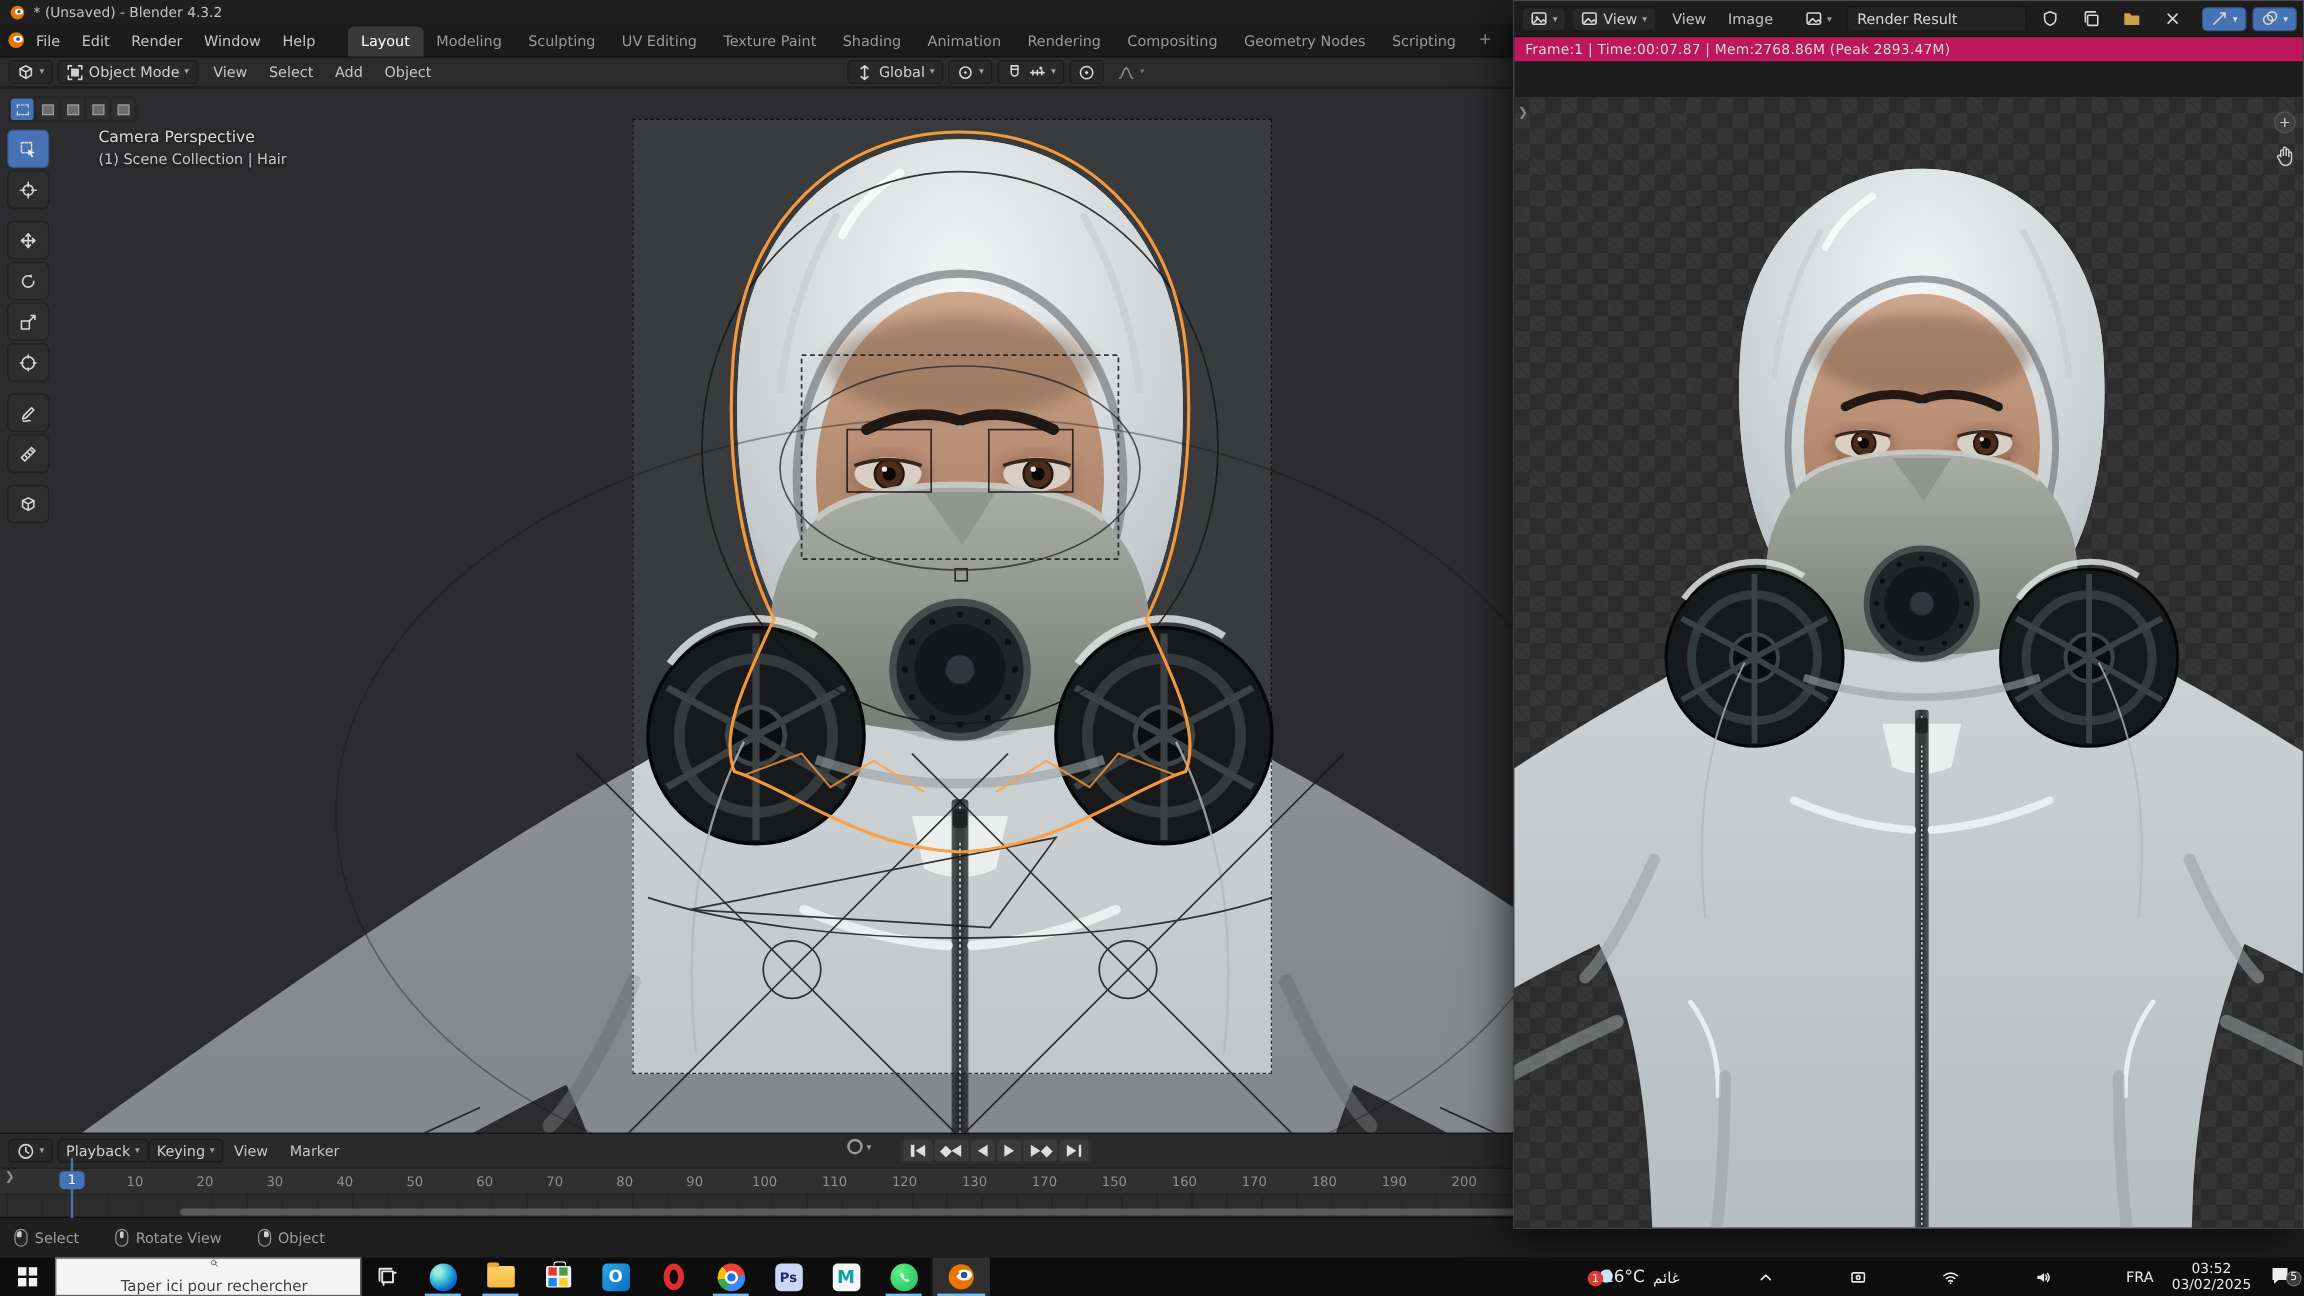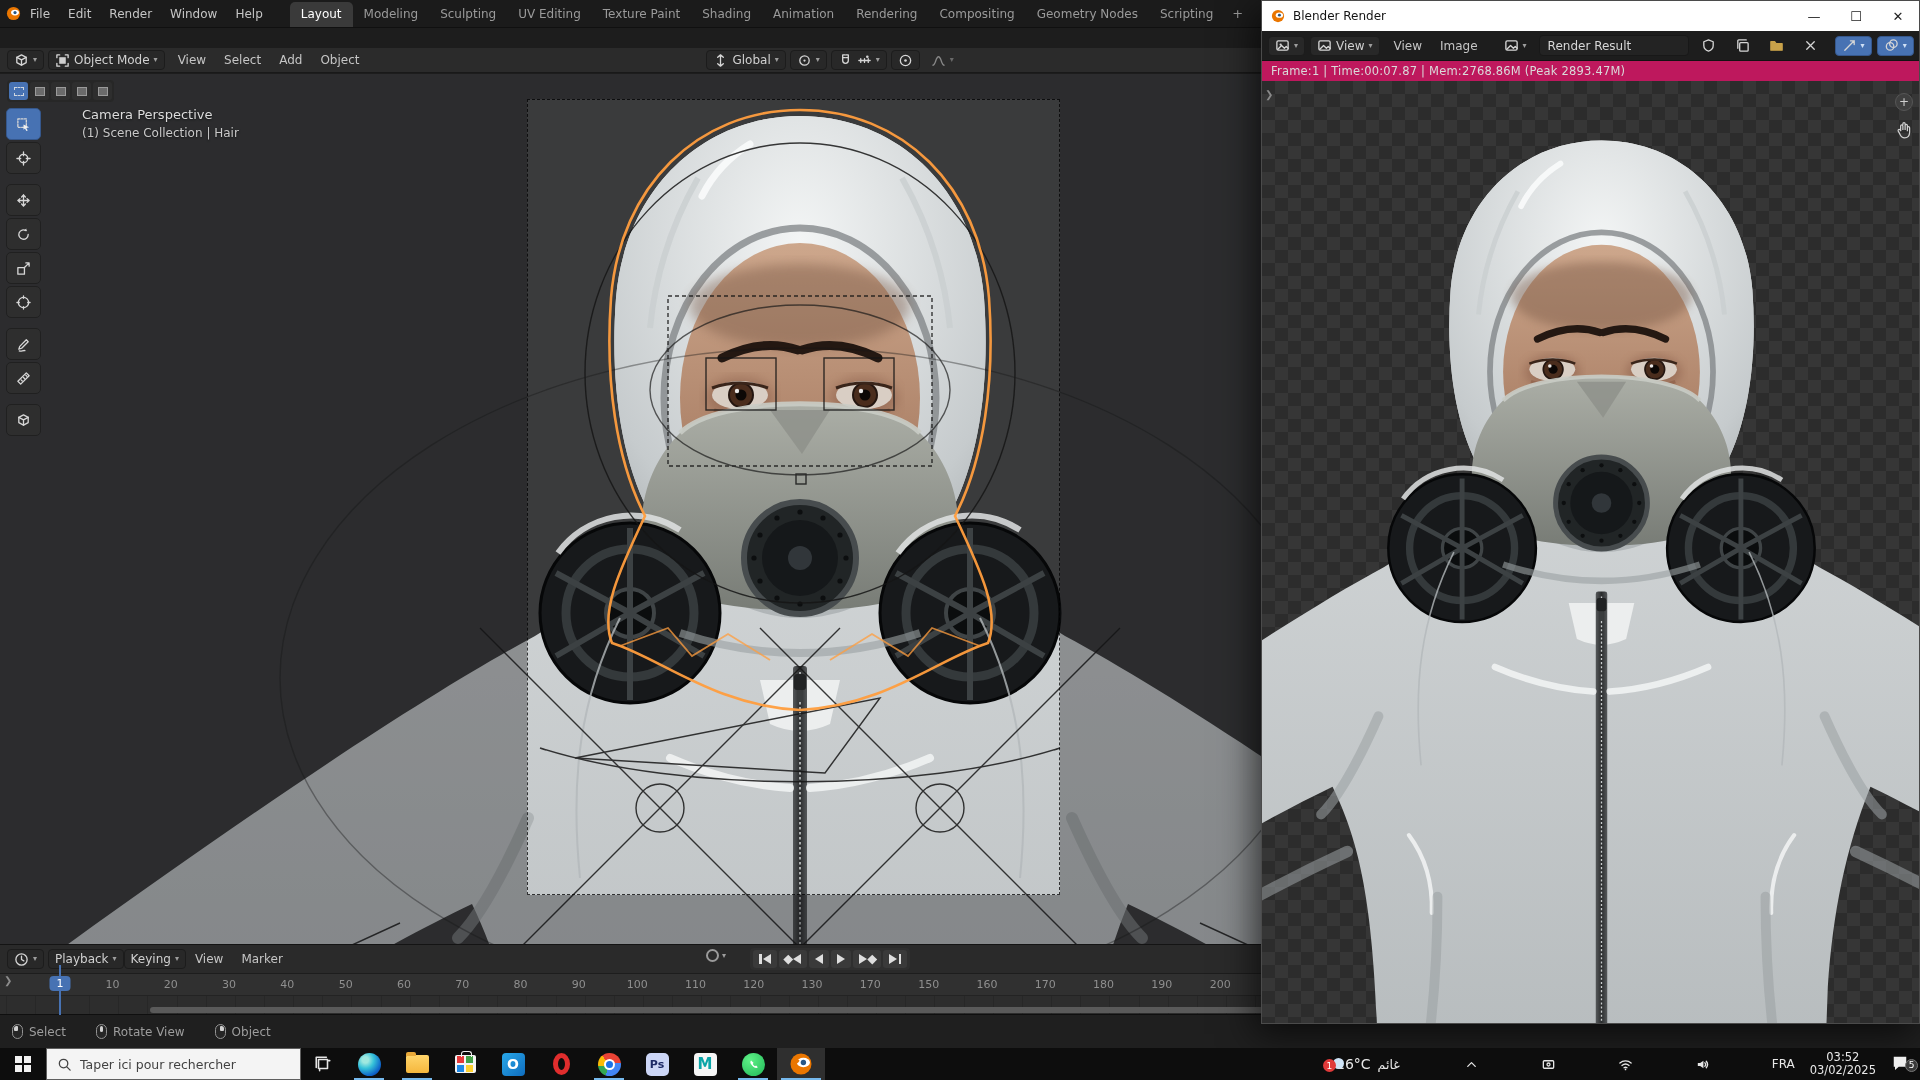--- a/index.html
+++ b/index.html
@@ -103,21 +103,21 @@
   .nav-zoom{width:18px;height:18px;border-radius:50%;background:#3f3f3f;color:#cfcfcf;font-size:12px;
     display:flex;align-items:center;justify-content:center;border:1px solid #565656;}
   .nav-hand{width:18px;height:18px;color:#cfcfcf;}
 
   
   .taskbar{position:absolute;left:0;top:1048px;width:1920px;height:32px;background:#0d0d0d;display:flex;align-items:stretch;}
   .tb-start{width:46px;display:flex;align-items:center;justify-content:center;}
   .win-logo{display:grid;grid-template-columns:7.5px 7.5px;grid-template-rows:7.5px 7.5px;gap:1.5px;}
   .win-logo i{background:#f2f2f2;}
   .tb-search{width:255px;background:#f4f4f4;border:1px solid #5f5f5f;display:flex;align-items:center;gap:8px;
-    padding-left:10px;font-size:12.5px;color:#424242;}
+    padding-left:10px;font-size:12.5px;color:#424242;flex-direction:column;}
   .tb-taskview{width:44px;display:flex;align-items:center;justify-content:center;}
   .tb-apps{display:flex;}
   .tb-app{position:relative;width:48px;display:flex;align-items:center;justify-content:center;}
   .tb-app.active{background:#2f2f2f;}
   .tb-app.running::after{content:"";position:absolute;left:9px;right:9px;bottom:0;height:2.5px;background:#76b9ed;}
   .tb-app.active.running::after{left:4px;right:4px;}
   .appic{width:24px;height:24px;display:flex;align-items:center;justify-content:center;font-weight:bold;}
   .ic-edge{width:23px;height:23px;border-radius:50%;background:radial-gradient(circle at 32% 30%,#9fe8df 0 14%,#36c2d9 38%,#0d62c9 72%,#123b8a 100%);}
   .ic-folder{position:relative;width:23px;height:18px;background:linear-gradient(#ffd56b,#f5b73d);border-radius:2px;}
   .ic-folder::before{content:"";position:absolute;left:0;top:-3px;width:10px;height:4px;background:#e9a93a;border-radius:2px 2px 0 0;}
@@ -290,20 +290,28 @@
         C636,402 625,322 631,240 C640,128 718,52 820,52 Z"></path>
       <path d="M640,588 L688,570 L712,598 L748,576 L790,602" stroke-width="1.8" opacity="0.8"></path>
       <path d="M1000,588 L952,570 L928,598 L892,576 L850,602" stroke-width="1.8" opacity="0.8"></path>
     </g>
   </defs>
 </svg>
 
 <div class="screen">
 
   <div class="blender-main">
+    <div class="titlebar">
+      <svg class="i16" style="width:13px;height:13px" viewBox="0 0 16 16">
+        <circle cx="8" cy="8" r="7" fill="#ea7600" stroke="none"></circle>
+        <ellipse cx="9.6" cy="7" rx="4.2" ry="3" fill="#ffffff" stroke="none"></ellipse>
+        <circle cx="9.6" cy="7" r="1.7" fill="#265787" stroke="none"></circle>
+      </svg>
+      <span>* (Unsaved) - Blender 4.3.2</span>
+    </div>
 
     <div class="topbar">
       <svg class="i16" viewBox="0 0 16 16">
         <circle cx="8" cy="8" r="7" fill="#ea7600" stroke="none"></circle>
         <ellipse cx="9.6" cy="7" rx="4.2" ry="3" fill="#ffffff" stroke="none"></ellipse>
         <circle cx="9.6" cy="7" r="1.7" fill="#265787" stroke="none"></circle>
       </svg>
       <div id="menubar" style="display:flex">
           <span class="menu-item">File</span>
           <span class="menu-item">Edit</span>
@@ -563,33 +571,20 @@
         <span class="hint">
           <span class="mouse right">
             <i></i>
           </span>
           <span>Object</span>
         </span>
       </div>
   </div>
 
   <div class="render-window">
-    <div class="rw-titlebar">
-      <svg class="i16" style="width:14px;height:14px" viewBox="0 0 16 16">
-        <circle cx="8" cy="8" r="7" fill="#ea7600" stroke="none"></circle>
-        <ellipse cx="9.6" cy="7" rx="4.2" ry="3" fill="#ffffff" stroke="none"></ellipse>
-        <circle cx="9.6" cy="7" r="1.7" fill="#265787" stroke="none"></circle>
-      </svg>
-      <span>Blender Render</span>
-      <div class="rw-controls">
-        <span class="rw-ctl">—</span>
-        <span class="rw-ctl">☐</span>
-        <span class="rw-ctl">✕</span>
-      </div>
-    </div>
     <div class="rw-toolbar">
       <div class="chip">
         <svg class="i16" viewBox="0 0 16 16">
           <rect x="2" y="3" width="12" height="10" rx="1.5"></rect>
             <circle cx="6" cy="7" r="1.2" fill="#d6d6d6" stroke="none"></circle>
             <path d="M3 12l4-4 3 3 2-2 2 2"></path>
         </svg>
           <span class="chev">▾</span>
       </div>
       <div class="chip">

